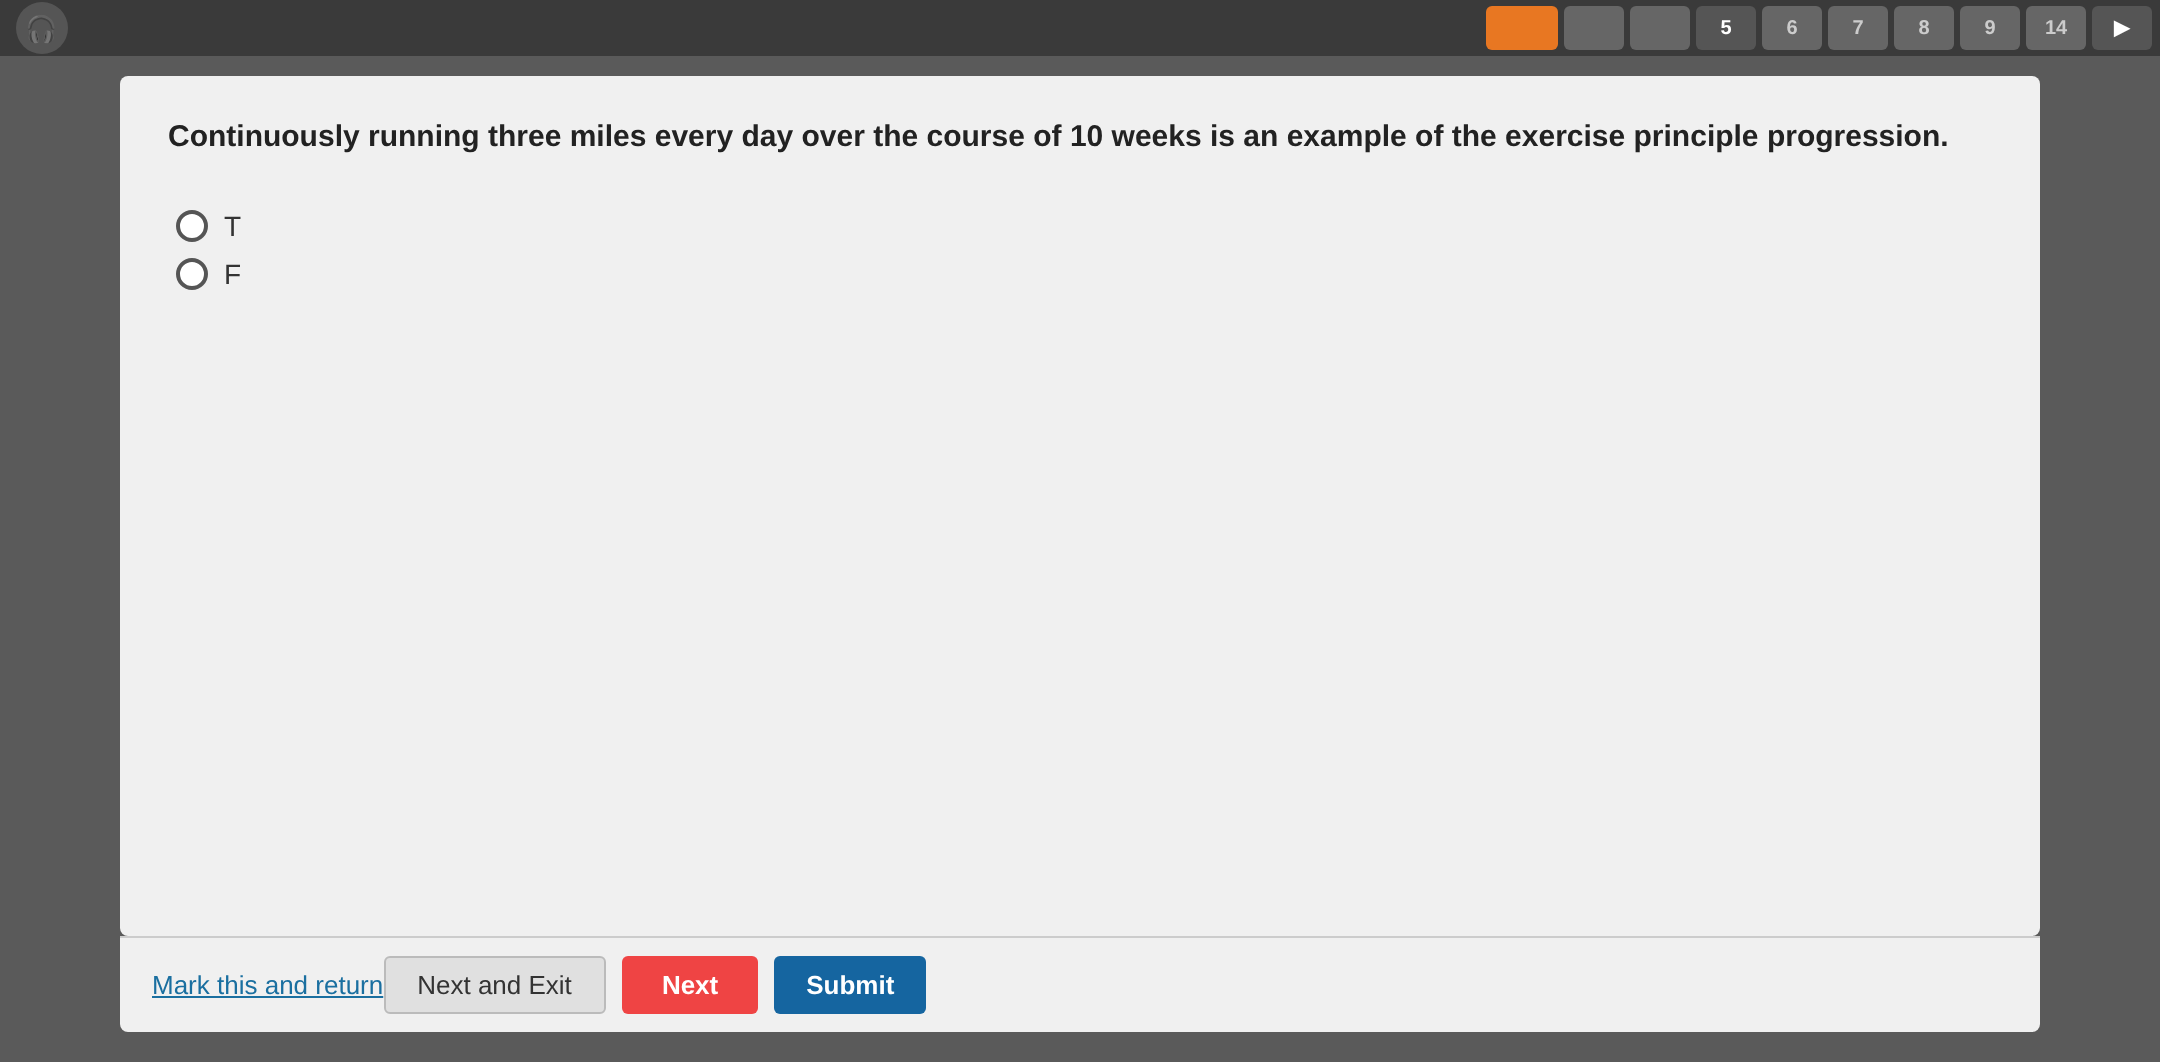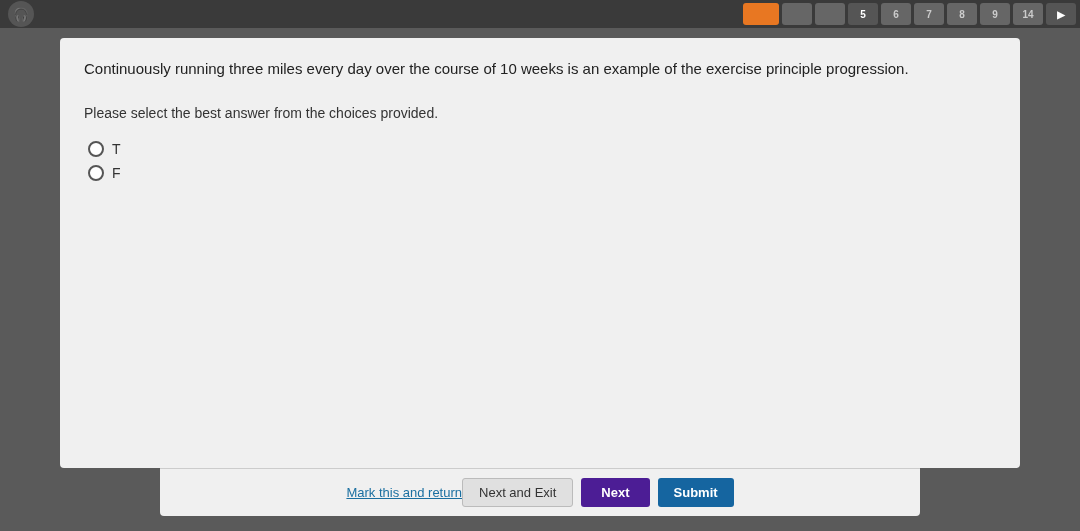--- a/index.html
+++ b/index.html
@@ -102,21 +102,21 @@
       display: flex;
       flex-direction: column;
       position: relative;
     }
 
     .question-text {
       font-size: 15px;
       color: #222;
       line-height: 1.5;
       margin-bottom: 24px;
-      font-weight: 400;
+      font-weight: 700;
     }
 
     .instruction-text {
       font-size: 14px;
       color: #333;
       margin-bottom: 20px;
     }
 
     .answer-options {
       display: flex;
@@ -141,28 +141,28 @@
       flex-shrink: 0;
     }
 
     .option-label {
       font-size: 14px;
       color: #333;
     }
 
     
     .bottom-bar {
-      width: 760px;
+      width: 960px;
       height: 48px;
       background: #f0f0f0;
       border-top: 1px solid #ccc;
       margin: 0 auto;
       display: flex;
       align-items: center;
-      justify-content: center;
+      justify-content: flex-start;
       padding: 0 16px;
       border-radius: 0 0 4px 4px;
     }
 
     .mark-return-link {
       font-size: 13px;
       color: #1a6fa0;
       text-decoration: underline;
       cursor: pointer;
       background: none;
@@ -180,21 +180,21 @@
       background: #e0e0e0;
       border: 1px solid #bbb;
       border-radius: 3px;
       padding: 6px 16px;
       font-size: 13px;
       color: #333;
       cursor: pointer;
     }
 
     .btn-next {
-      background: #4c1d95;
+      background: #ef4444;
       border: none;
       border-radius: 3px;
       padding: 7px 20px;
       font-size: 13px;
       color: #fff;
       cursor: pointer;
       font-weight: bold;
     }
 
     .btn-submit {
@@ -226,21 +226,20 @@
     <button class="nav-btn">6</button>
     <button class="nav-btn">7</button>
     <button class="nav-btn">8</button>
     <button class="nav-btn">9</button>
     <button class="nav-btn">14</button>
     <button class="nav-btn play">▶</button>
   </div>
 
   <div class="main-content">
     <div class="question-text">Continuously running three miles every day over the course of 10 weeks is an example of the exercise principle progression.</div>
-    <div class="instruction-text">Please select the best answer from the choices provided.</div>
 
     <div class="answer-options">
       <label class="answer-option">
         <div class="radio-circle"></div>
         <span class="option-label">T</span>
       </label>
       <label class="answer-option">
         <div class="radio-circle"></div>
         <span class="option-label">F</span>
       </label>

